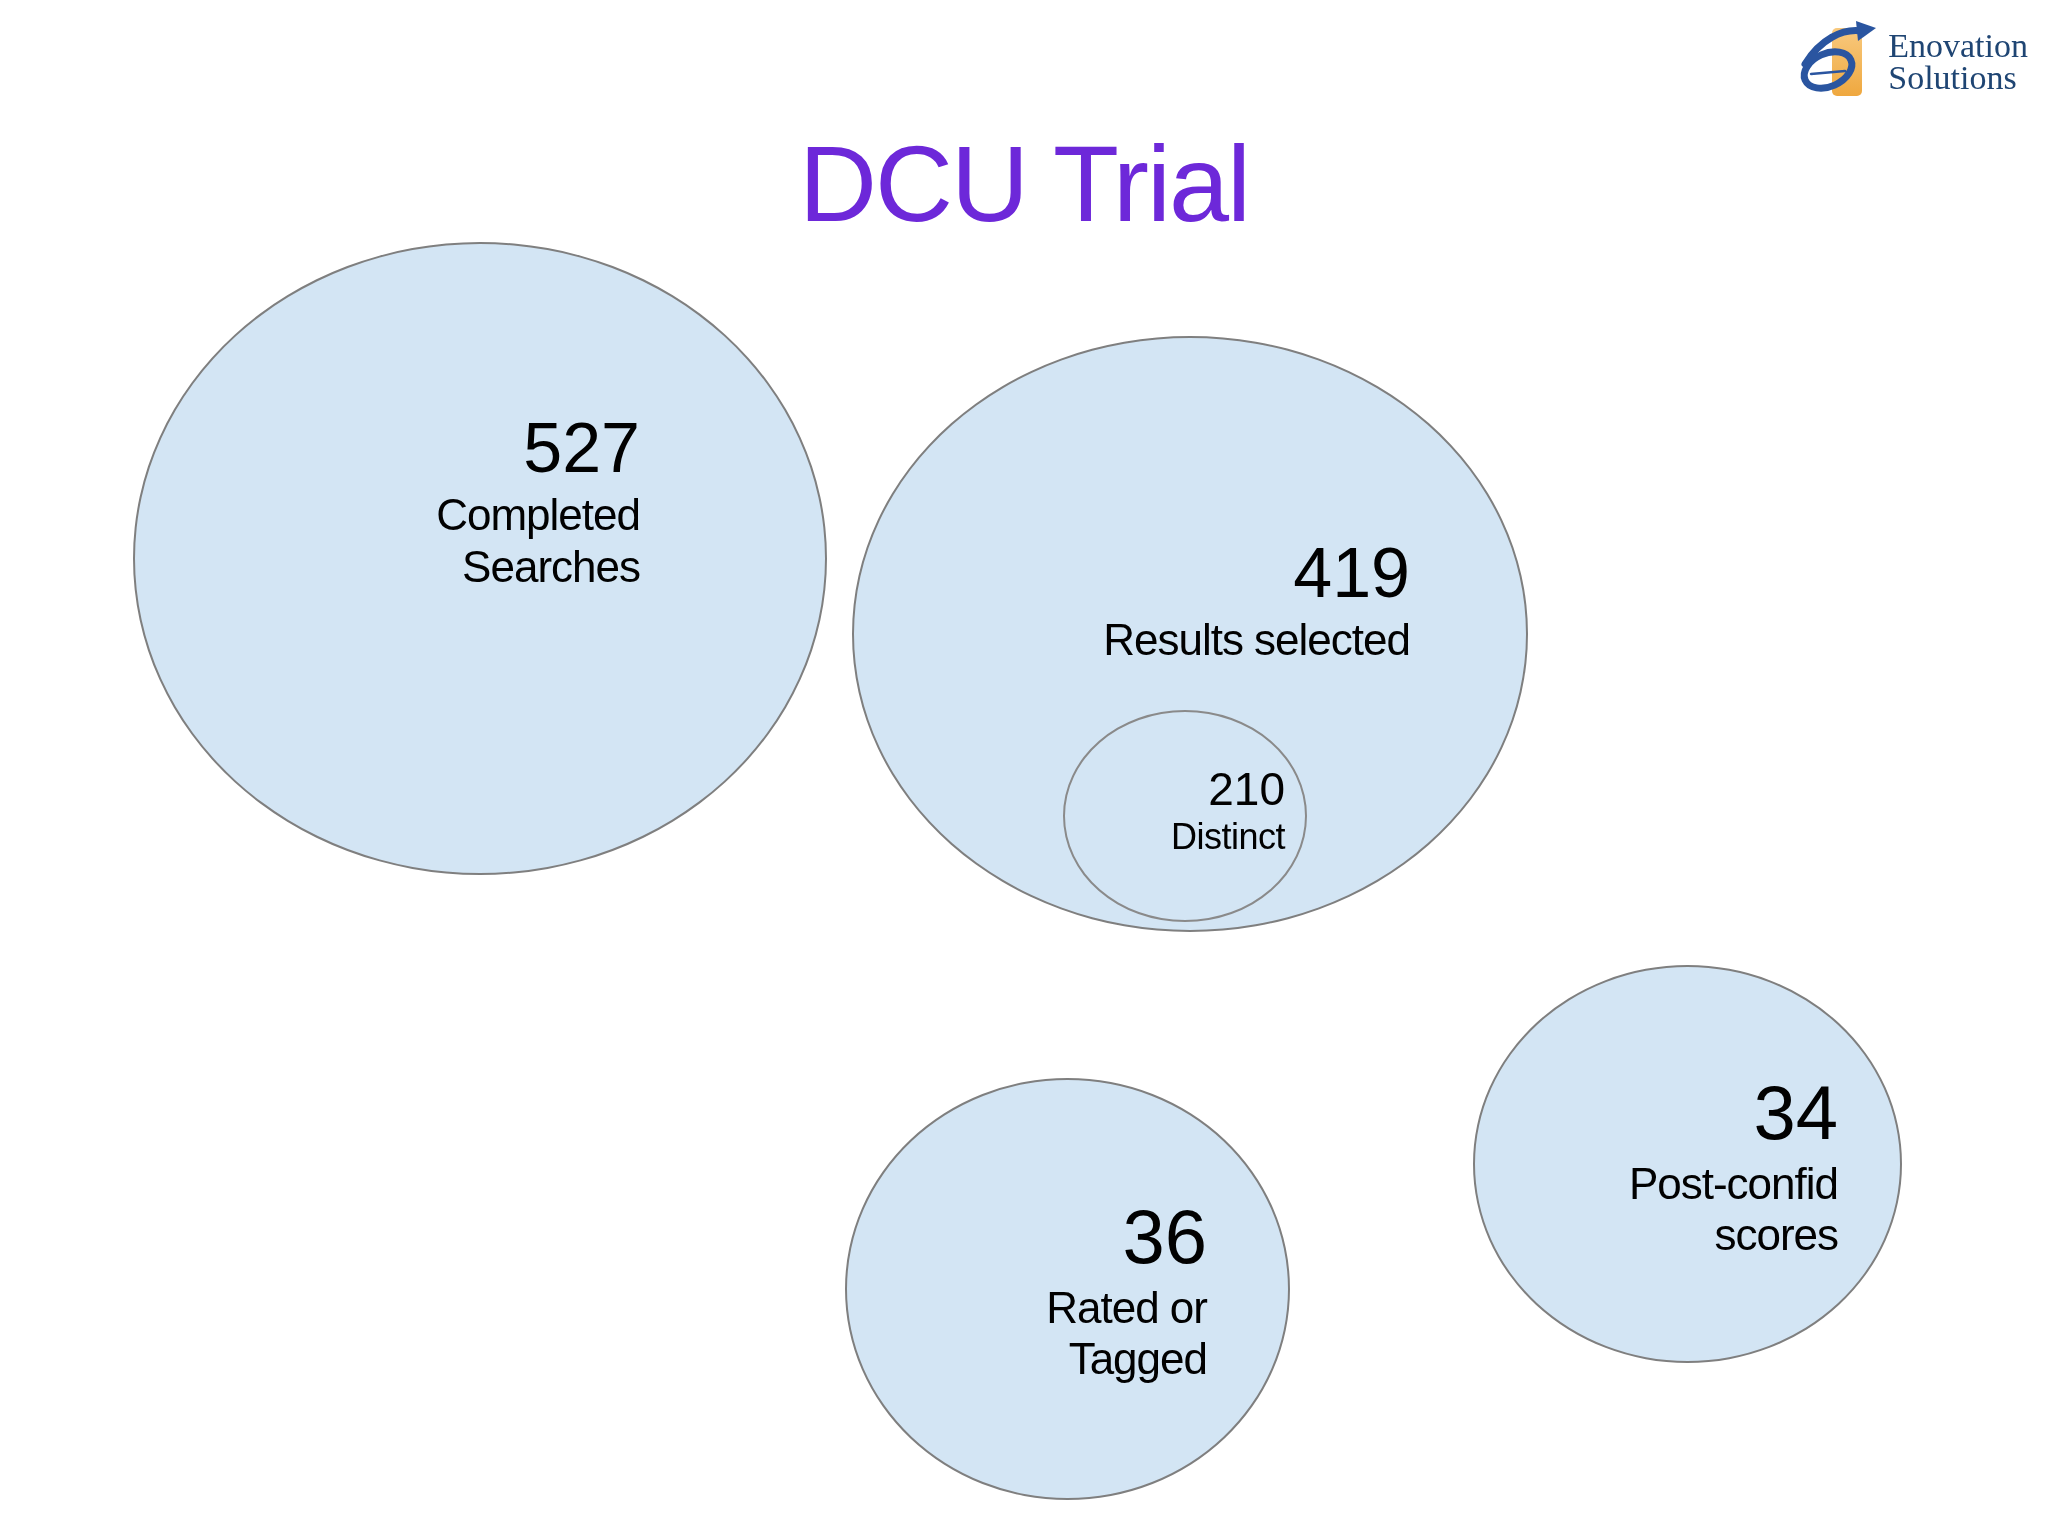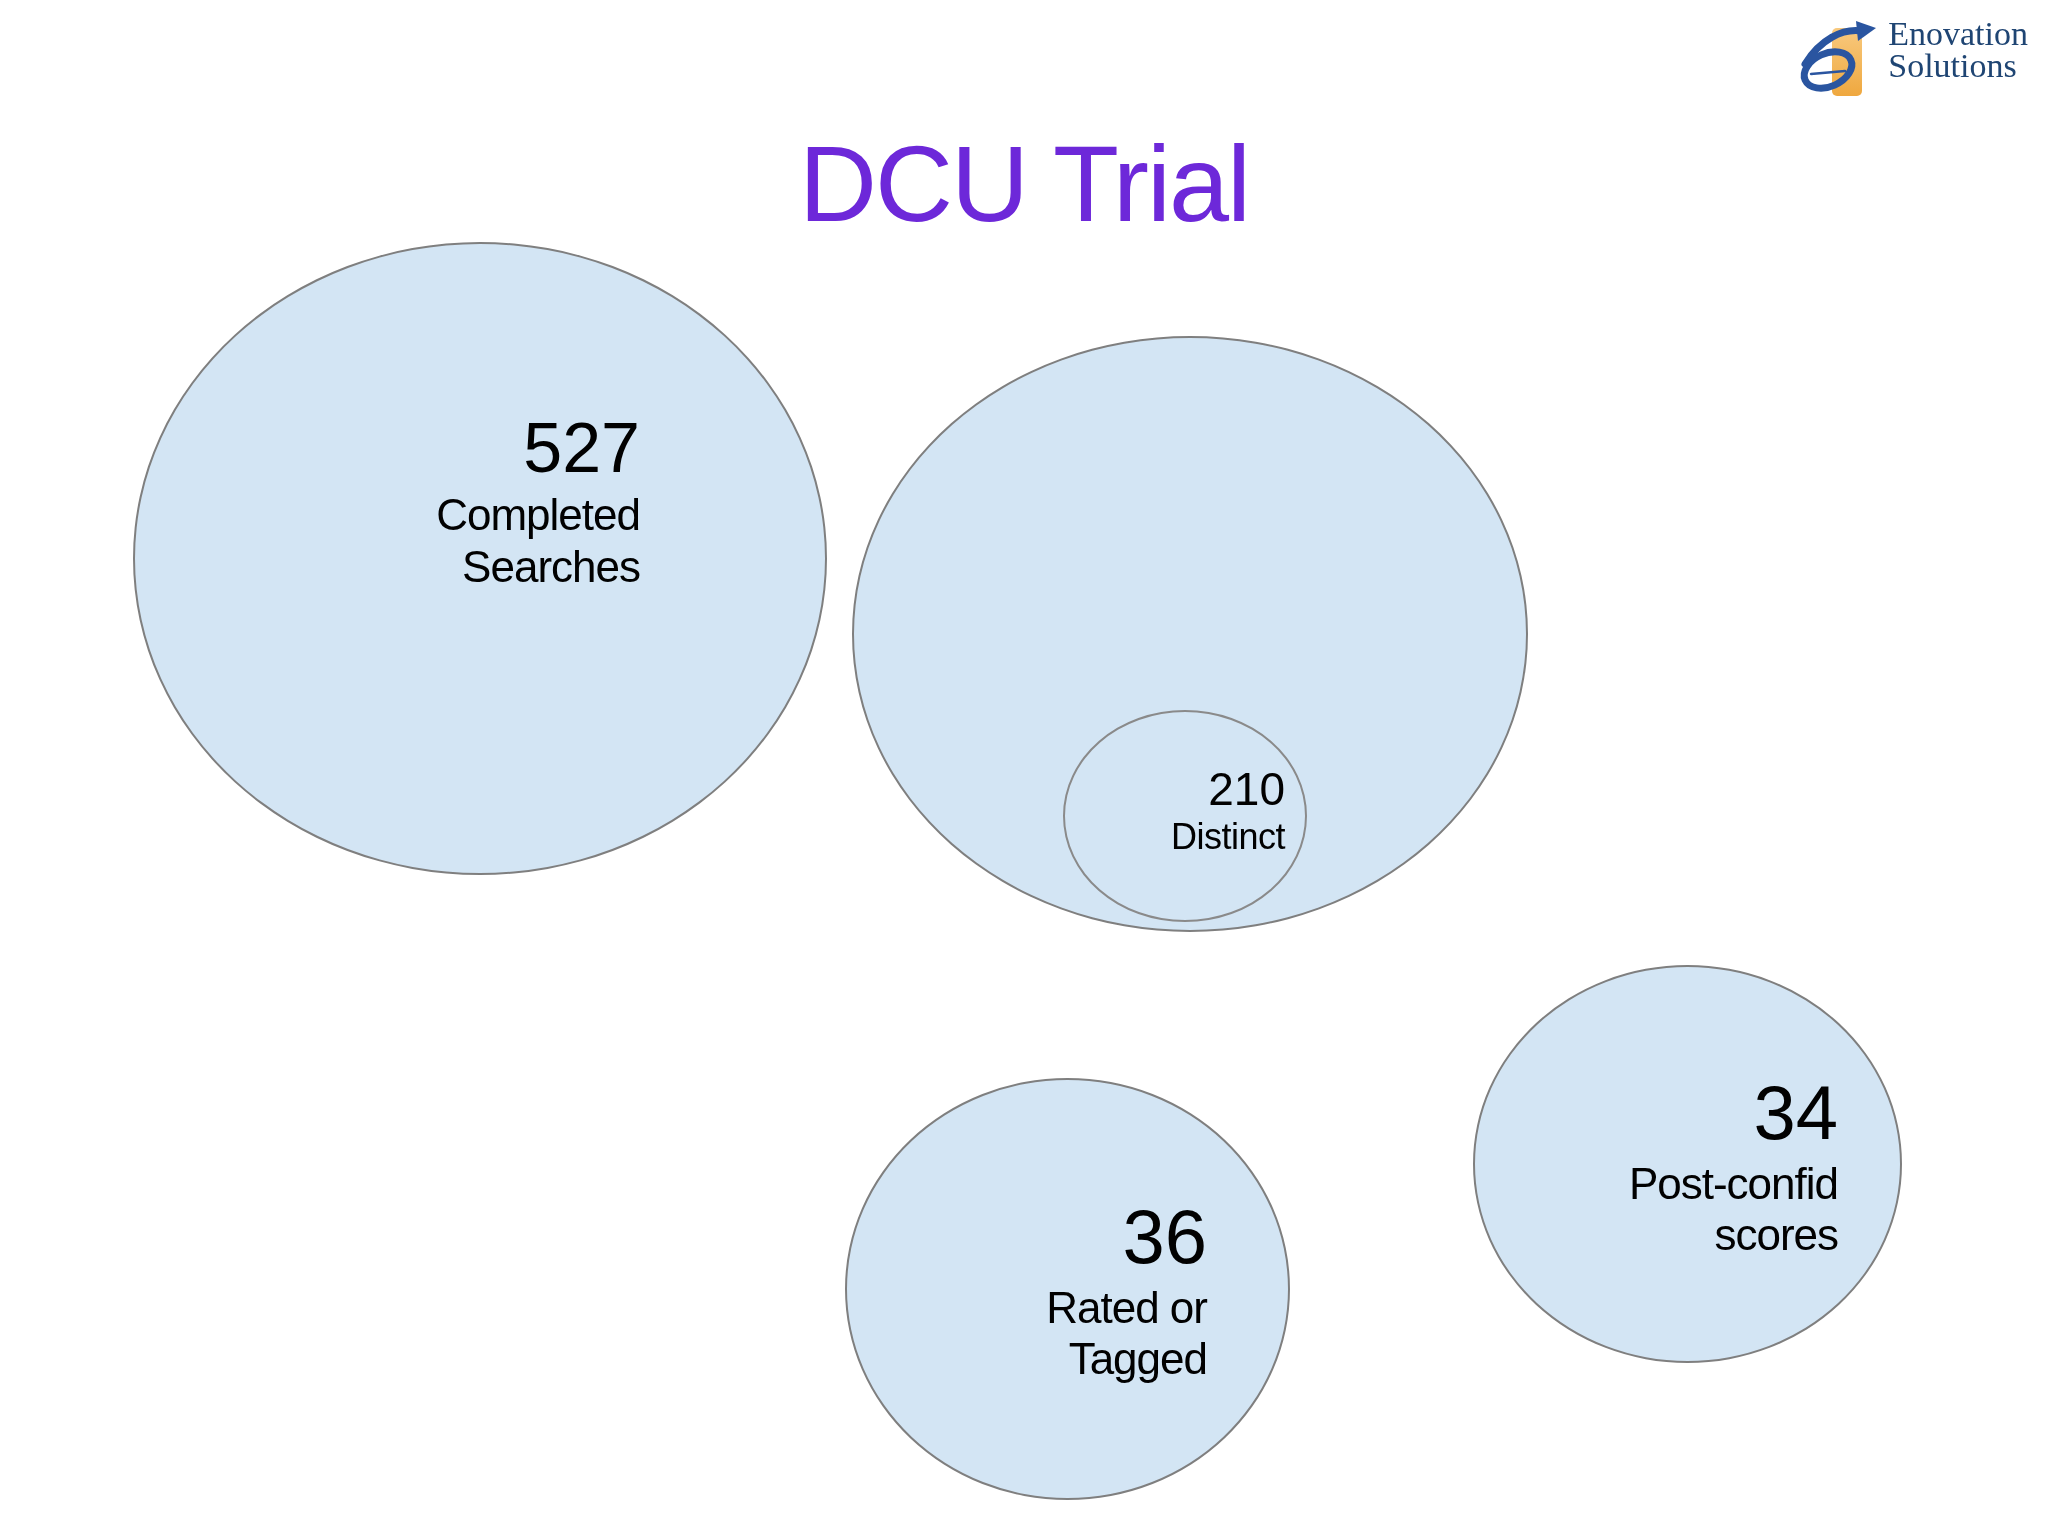--- a/index.html
+++ b/index.html
@@ -31,20 +31,21 @@
     line-height: 1.15;
     margin-top: 44px;
   }
 
   
   .logo {
     position: absolute;
     top: 18px;
     right: 20px;
     display: flex;
+    align-items: center;
   }
   .logo-text {
     font-family: "Liberation Serif", serif;
     font-size: 34px;
     line-height: 0.95;
     color: #1f4573;
   }
 
   
   .bubble {
@@ -121,20 +122,24 @@
   <div class="bubble b-419"></div>
   <div class="bubble b-130"></div>
   <div class="bubble b-36"></div>
   <div class="bubble b-34"></div>
 
   <div class="btext t-527">
     <span class="num num-lg">527</span>
     <span class="lbl">Completed Searches</span>
   </div>
 
+  <div class="btext t-419">
+    <span class="num num-lg">419</span>
+    <span class="lbl">Results selected</span>
+  </div>
 
   <div class="btext t-130">
     <span class="num num-sm">210</span>
     <span class="lbl">Distinct</span>
   </div>
 
   <div class="btext t-36">
     <span class="num num-md">36</span>
     <span class="lbl">Rated or Tagged</span>
   </div>

